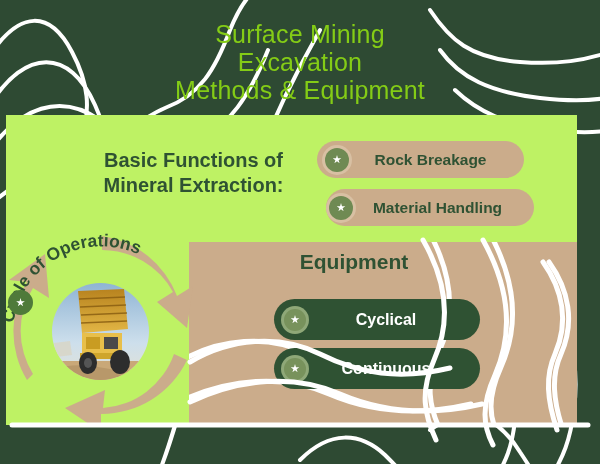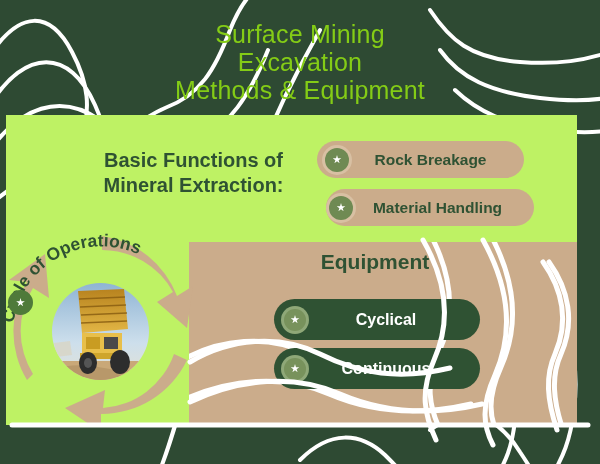--- a/index.html
+++ b/index.html
@@ -113,21 +113,20 @@
   .equip-title {
     position: absolute;
     left: 200px;
     top: 250px;
     width: 330px;
     text-align: center;
     color: #2f5233;
     font-size: 21px;
     font-weight: bold;
     z-index: 5;
-    padding-left: 21px;
   }
 
   
   .eq-pill {
     position: absolute;
     height: 41px;
     background: #2f5233;
     border-radius: 21px;
     display: flex;
     align-items: center;

